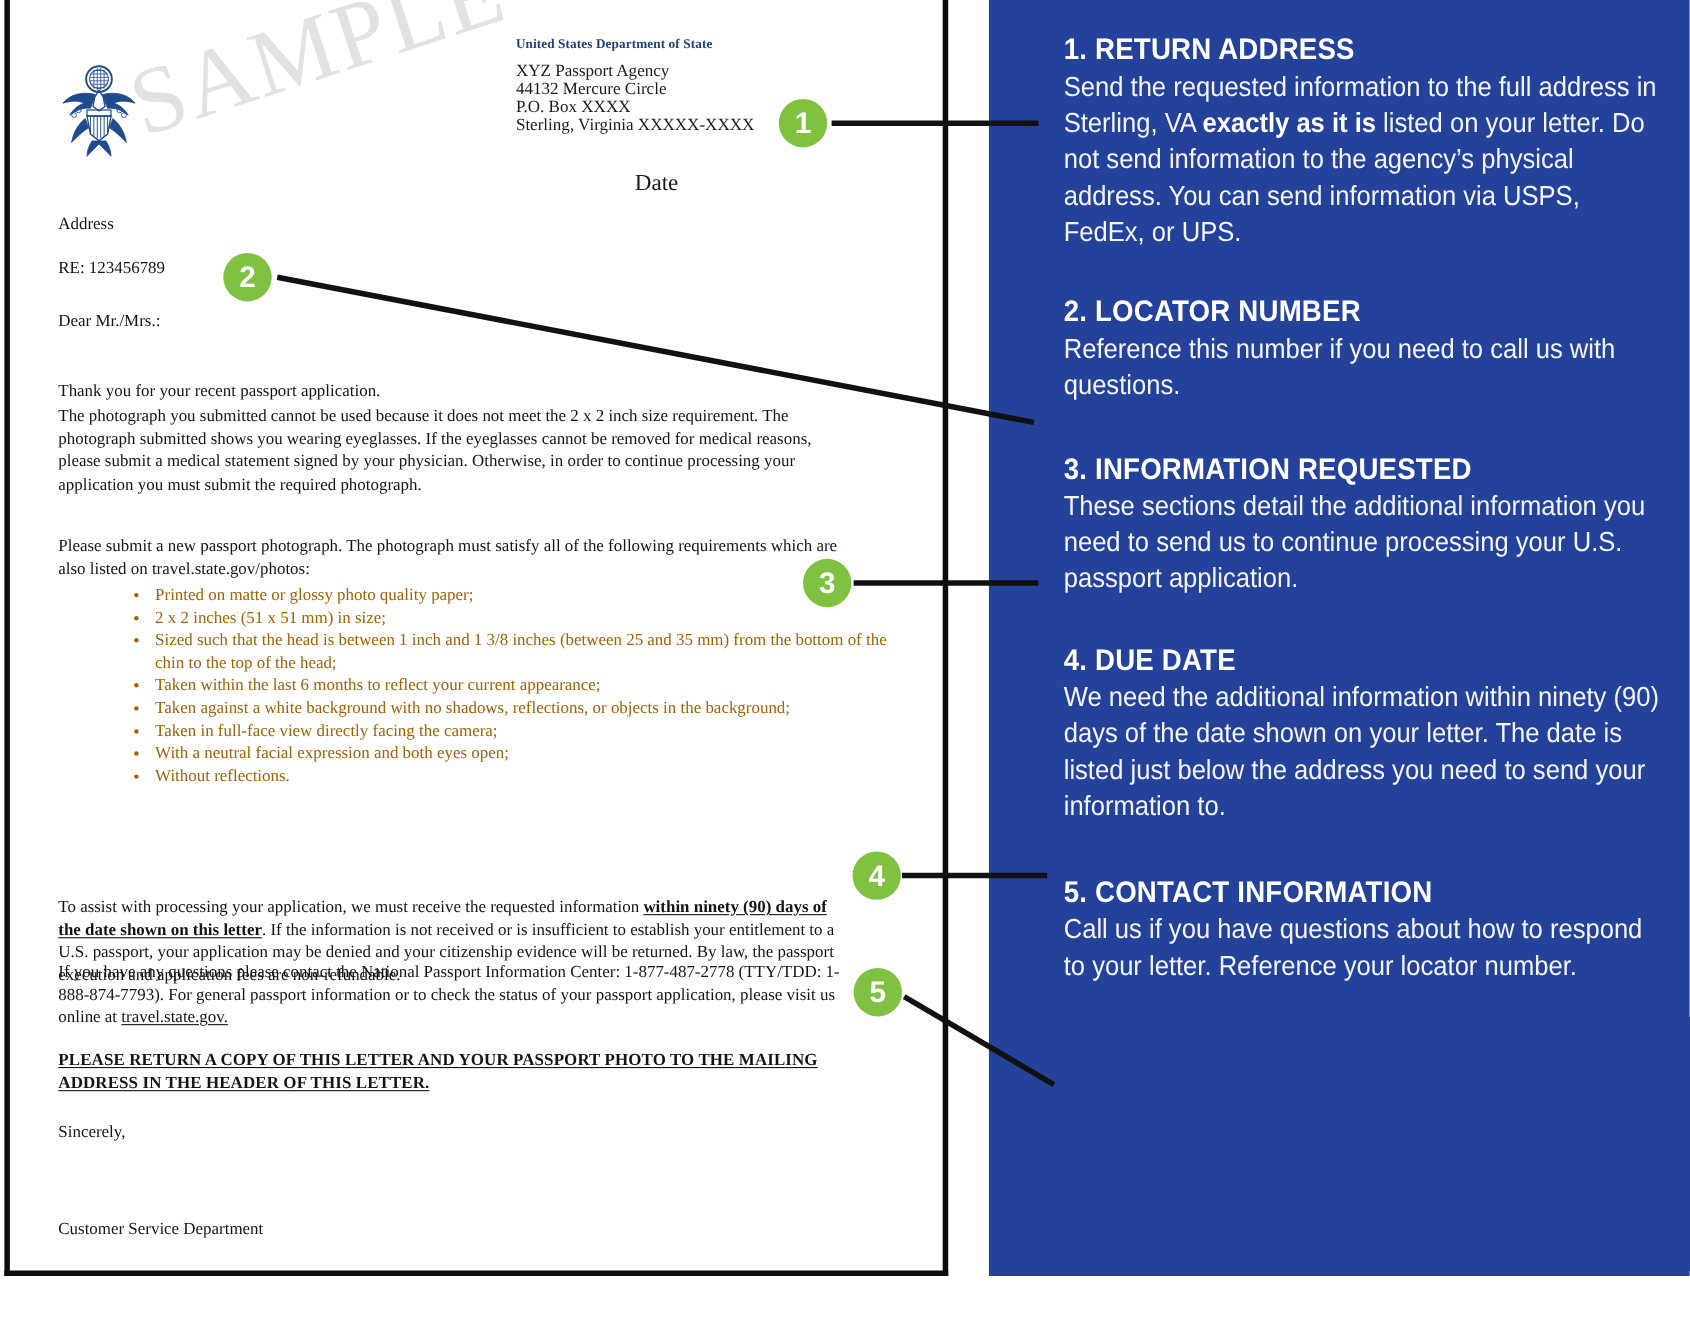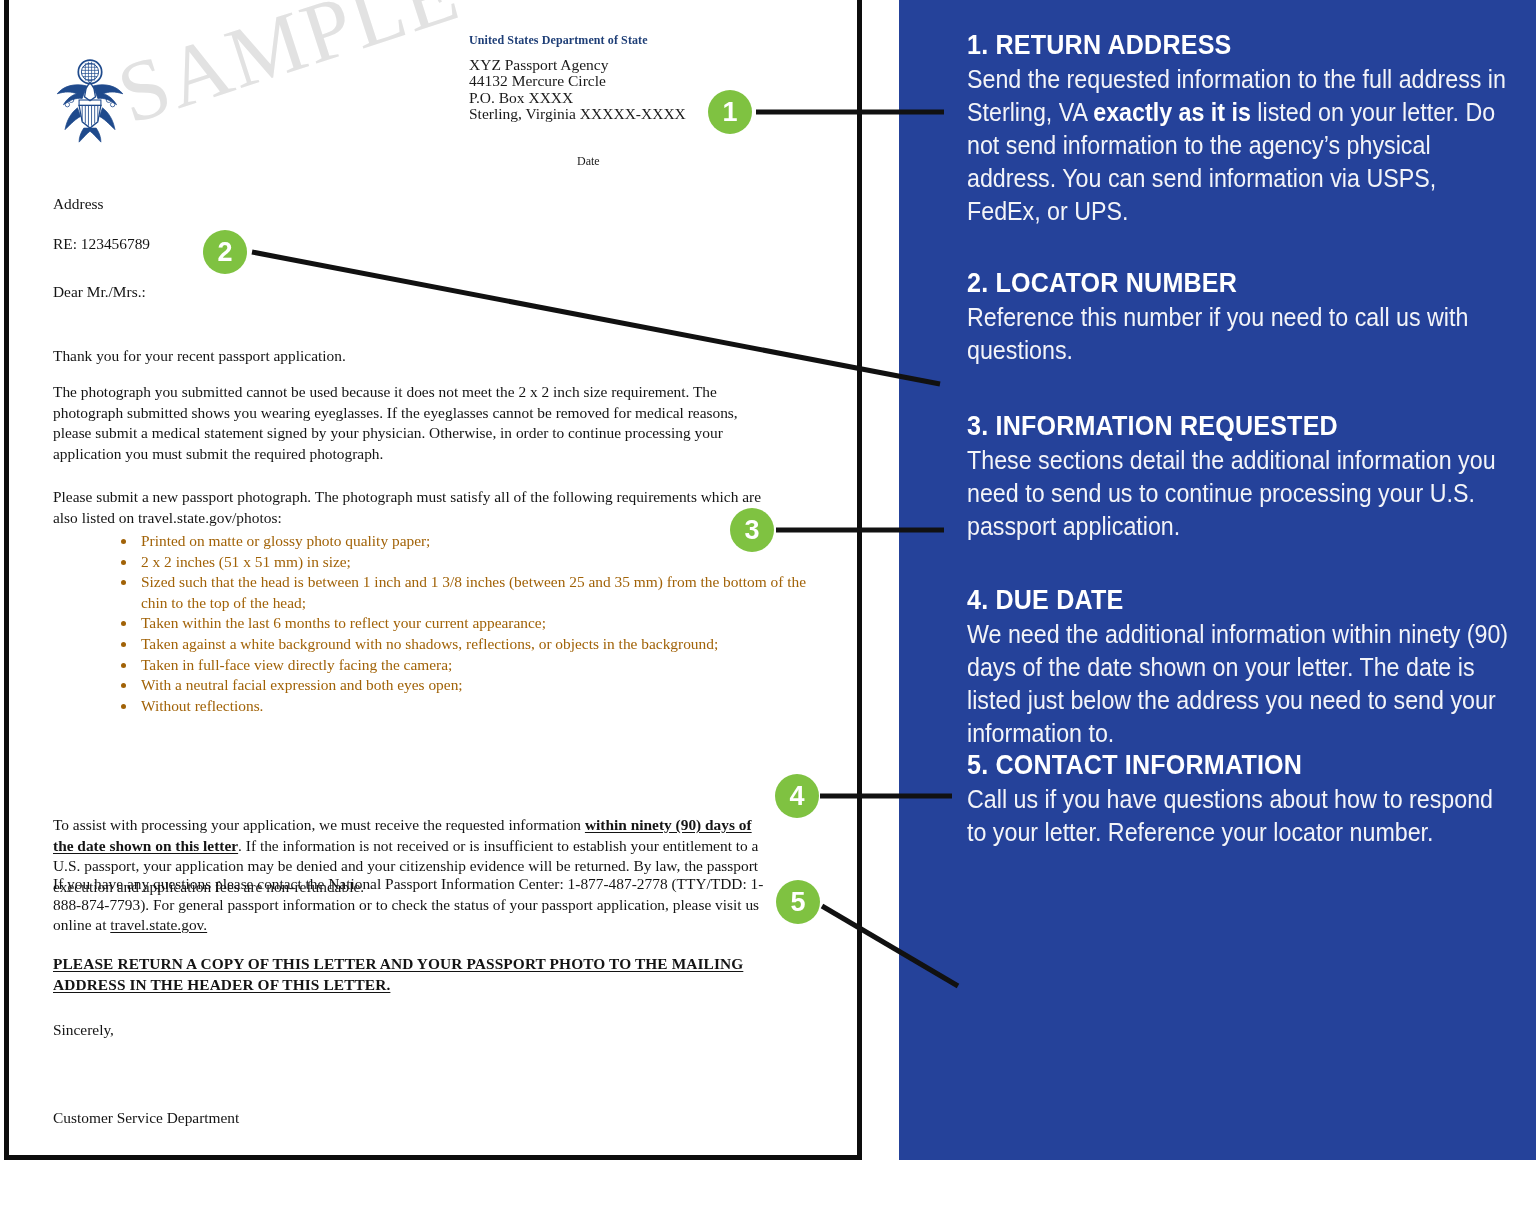--- a/index.html
+++ b/index.html
@@ -50,34 +50,34 @@
   #hdr{
     position:absolute;left:460px;top:38px;width:340px;
     font-size:15.5px;line-height:16.6px;color:#1a1a1a;
   }
   #hdr .dept{
     font-weight:bold;color:#1f3f77;font-size:12px;margin-bottom:8px;
     letter-spacing:.1px;
   }
   #hdr .addr-line{white-space:nowrap;}
   #date{
-    position:absolute;left:568px;top:160px;font-size:12px;color:#1a1a1a;
+    position:absolute;left:568px;top:160px;font-size:21px;color:#1a1a1a;
   }
 
   
   .body-txt{
     position:absolute;left:44px;width:718px;
     font-size:15.4px;line-height:20.6px;color:#141414;
     text-align:left;
   }
   #t-address{top:200px;}
   #t-re{top:240px;}
   #t-dear{top:288px;}
   #t-thanks{top:352px;}
-  #p1{top:388px;}
+  #p1{top:375px;}
   #p2{top:493px;}
   #bullets{
     position:absolute;left:98px;top:537px;width:672px;
     font-size:15.4px;line-height:20.6px;color:#a16207;
     margin:0;padding:0 0 0 30px;list-style:disc;
   }
   #bullets li{margin:0 0 0 0;padding-left:4px;}
   #p3{top:821px;}
   #p4{top:880px;}
   #p5{top:960px;font-weight:bold;text-decoration:underline;
@@ -120,21 +120,21 @@
     color:#f3f4f8;
     transform:scaleX(.93);
     transform-origin:left top;
     width:107.5%;
   }
   .sec p b{font-weight:bold;color:#ffffff;}
   #sec1{margin-top:6px;}
   #sec2{margin-top:40px;}
   #sec3{margin-top:44px;}
   #sec4{margin-top:42px;}
-  #sec5{}
+  #sec5{margin-top:46px;}
 
   
   #overlay{
     position:absolute;left:0;top:0;width:1536px;height:1205px;
     z-index:6;pointer-events:none;
   }
   .badge{
     position:absolute;
     width:44px;height:44px;border-radius:50%;
     background:#7fc241;

